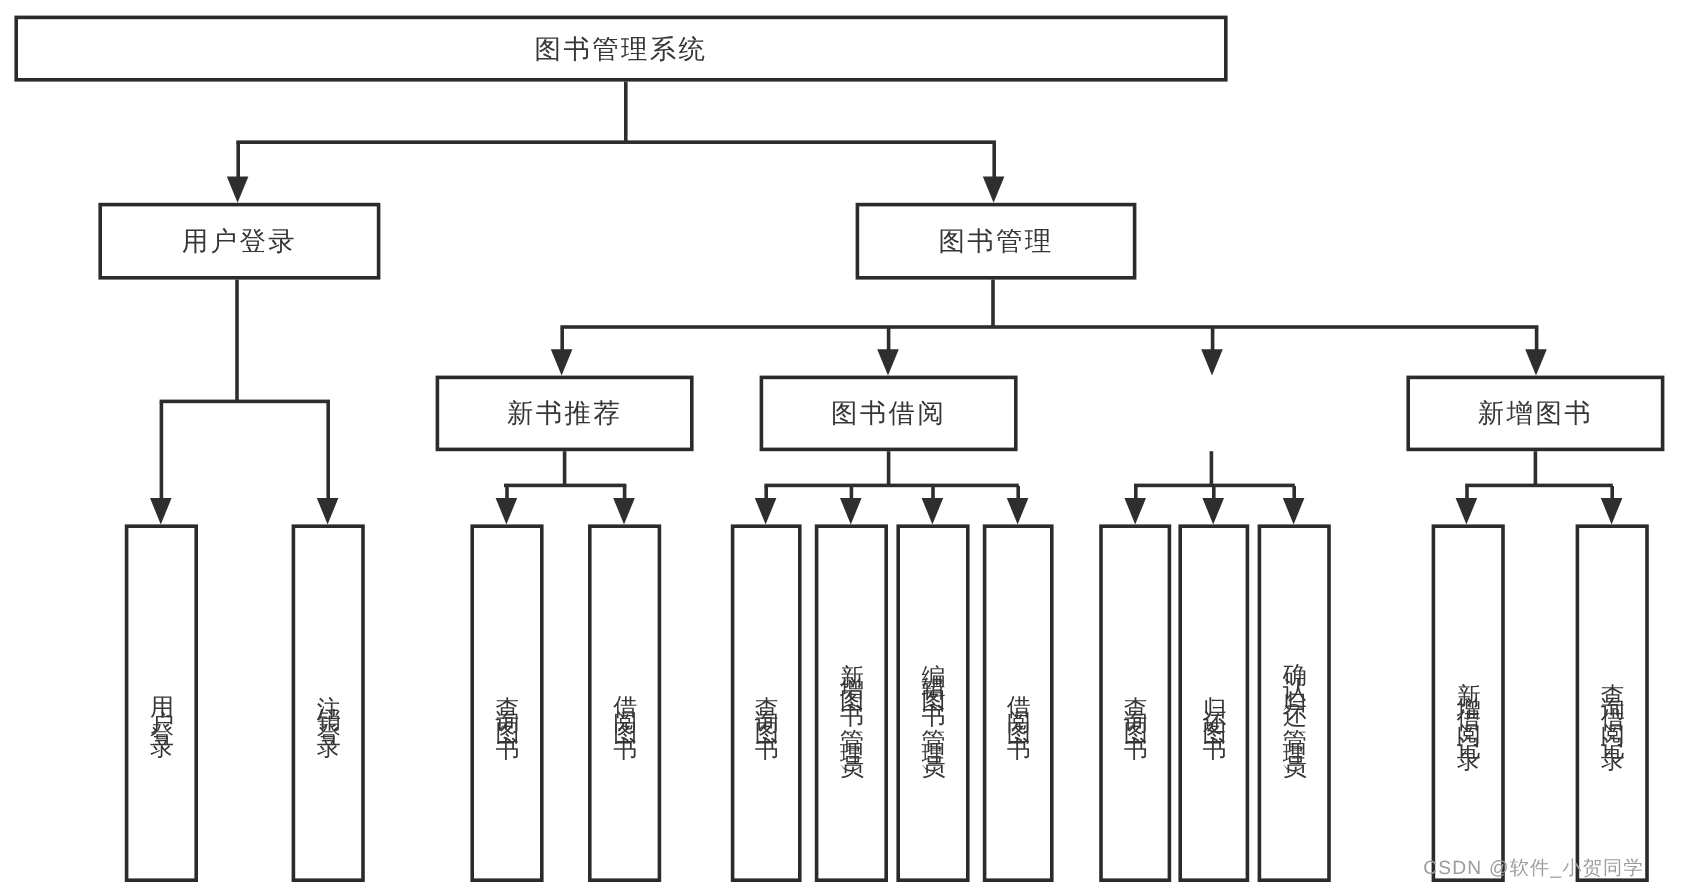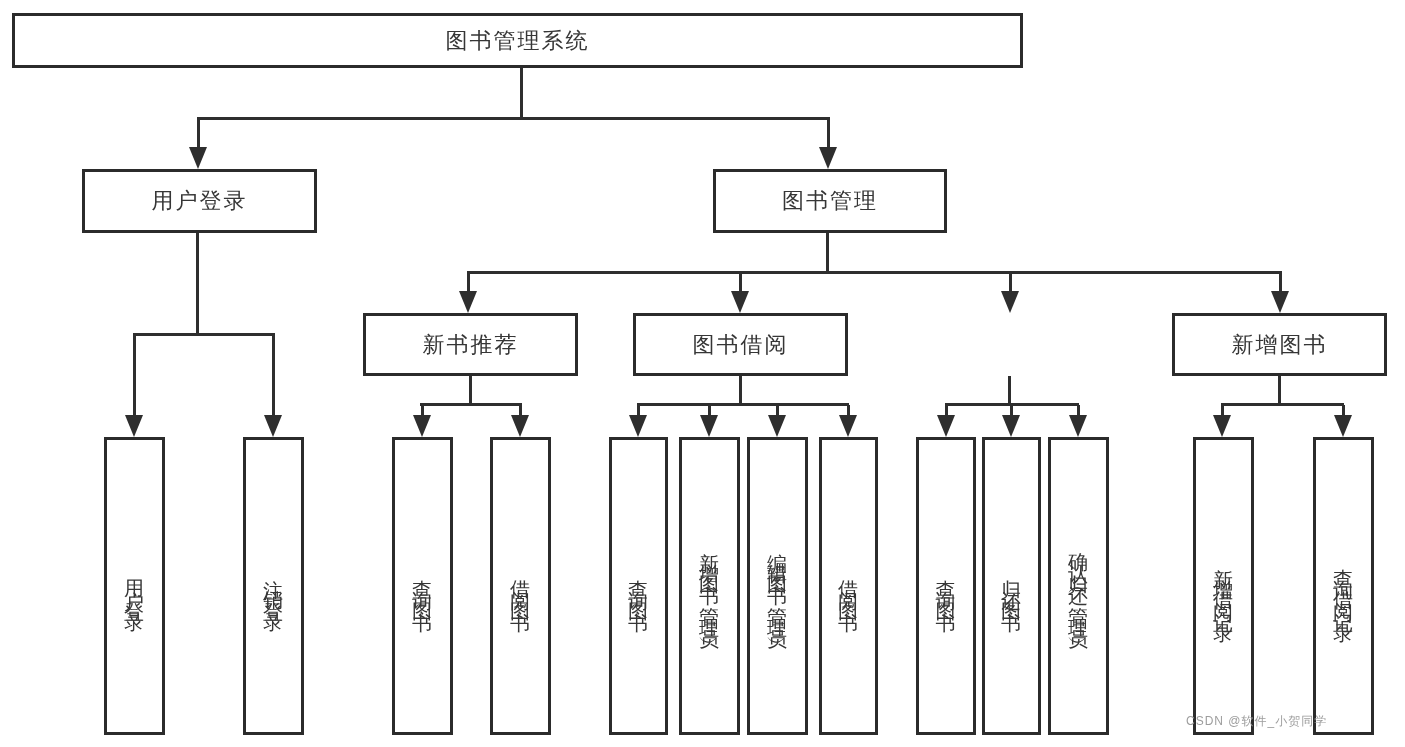--- a/index.html
+++ b/index.html
@@ -6,21 +6,21 @@
   .canvas{position:relative;width:1405px;height:747px;background:#ffffff;overflow:hidden;
           font-family:"Liberation Sans",sans-serif;}
   .box{position:absolute;border:3px solid #2b2b2b;background:#ffffff;box-sizing:border-box;
        display:flex;align-items:center;justify-content:center;}
   .hl{font-size:22px;color:#363636;letter-spacing:2px;white-space:nowrap;}
   .leaf-label{writing-mode:vertical-rl;text-orientation:mixed;font-size:20px;color:#363636;
               letter-spacing:11px;line-height:1;}
   .line{position:absolute;background:#2e2e2e;}
   .arrow{position:absolute;width:0;height:0;border-left:9px solid transparent;
          border-right:9px solid transparent;border-top:22px solid #2e2e2e;}
-  .watermark{position:absolute;left:1186px;top:713px;font-size:12px;color:#9d9d9d;
+  .watermark{position:absolute;left:1186px;top:713px;font-size:16px;color:#9d9d9d;
              letter-spacing:1px;white-space:nowrap;}
 </style>
 </head>
 <body>
 
 <div class="canvas">
 
   <div class="box" style="left:12px;top:13px;width:1011px;height:55px;">
     <span class="hl">图书管理系统</span>
   </div>

